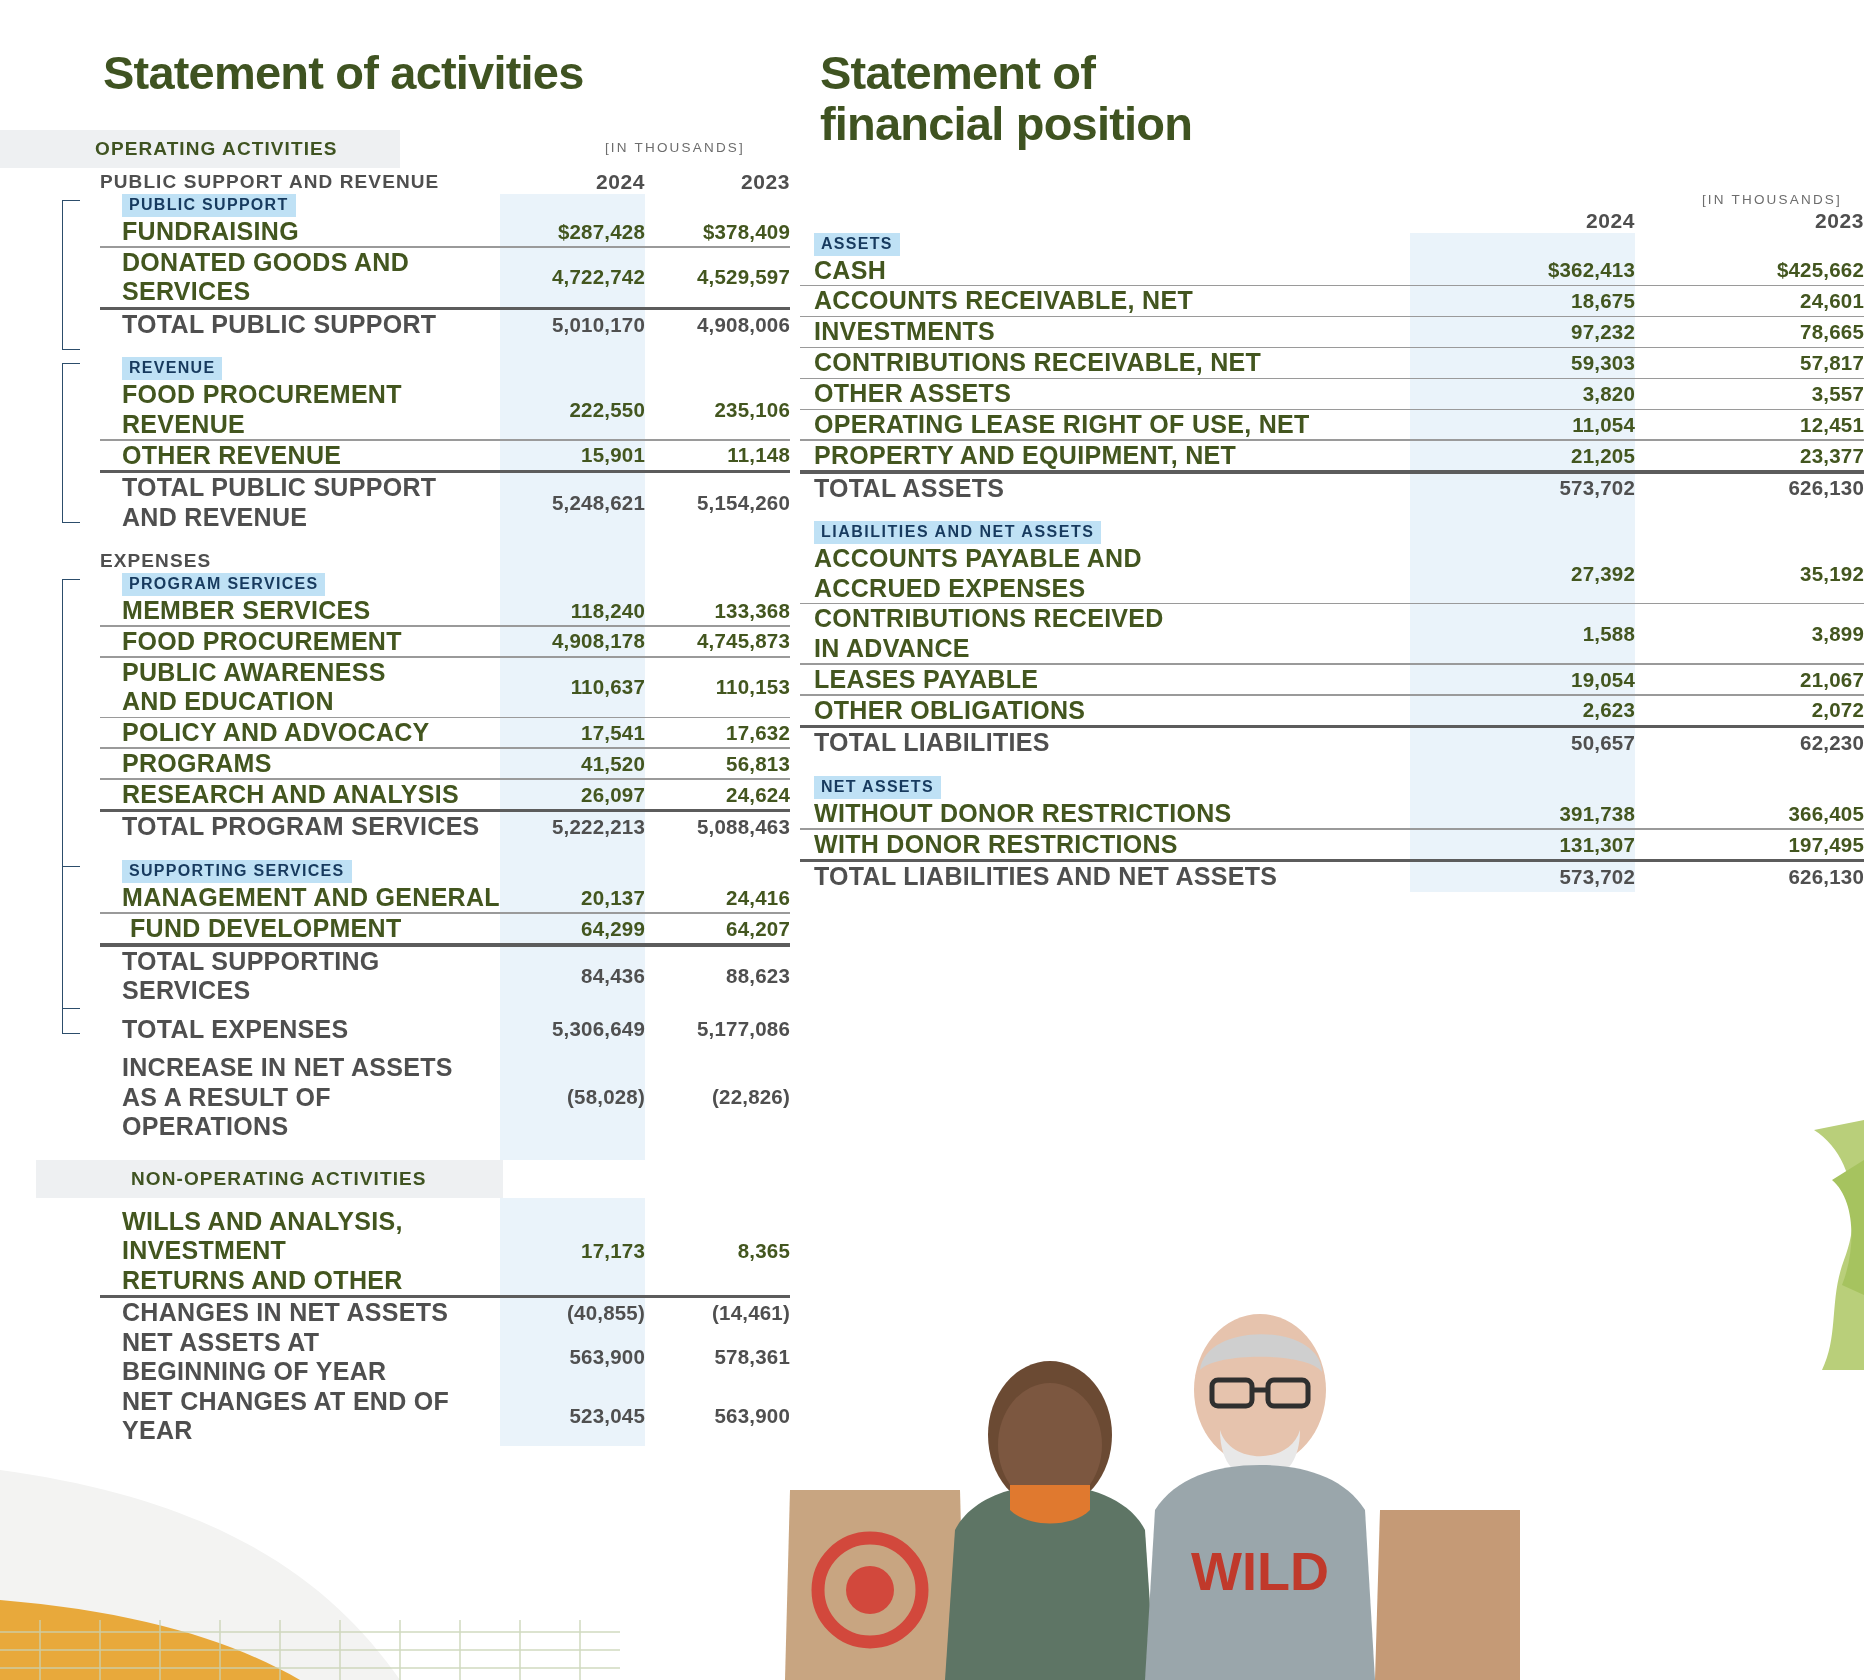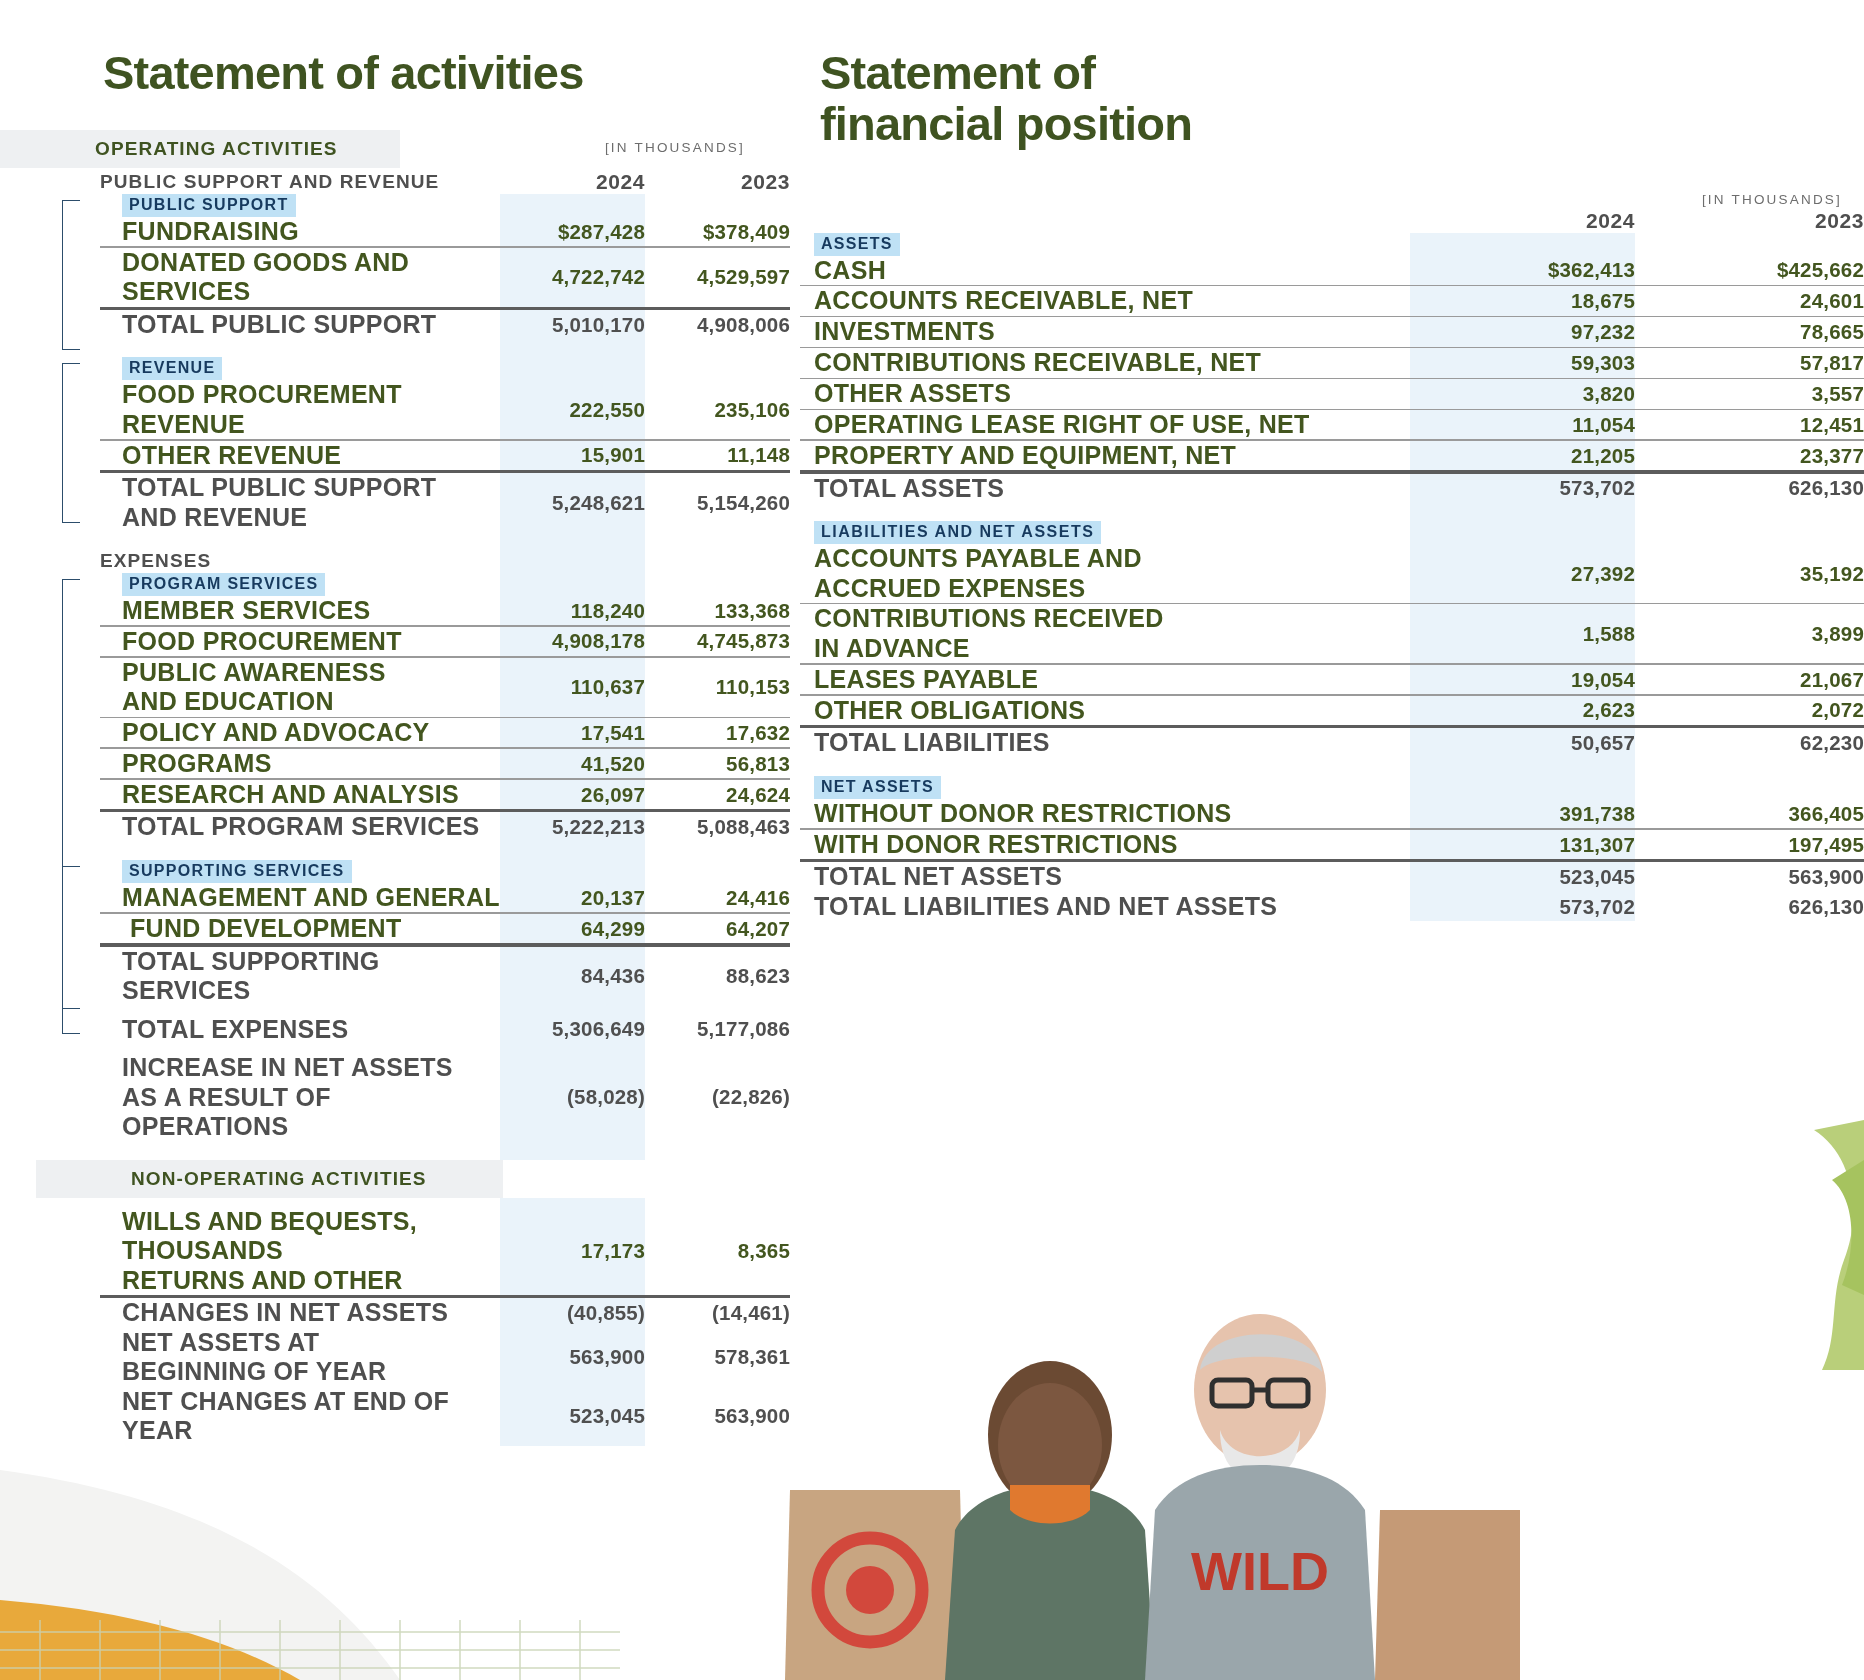--- a/index.html
+++ b/index.html
@@ -525,21 +525,21 @@
       <tbody>
           <tr class="spacer-sm">
             <td></td>
             <td></td>
             <td class="tint"></td>
             <td></td>
           </tr>
 
       <tr>
         <td></td>
-        <td class="lbl indent1" style="white-space:pre-line;">WILLS AND BEQUESTS, THOUSANDS
+        <td class="lbl indent1" style="white-space:pre-line;">WILLS AND ANALYSIS, INVESTMENT
 RETURNS AND OTHER</td>
         <td class="val tint">17,173</td>
         <td class="val">8,365</td>
       </tr>
       <tr class="rule strong">
             <td></td>
             <td colspan="3">
               <div class="ln"></div>
             </td>
           </tr>
@@ -772,25 +772,20 @@
         <td class="lbl" style="padding-left:14px;">WITH DONOR RESTRICTIONS</td>
         <td class="val tint">131,307</td>
         <td class="val">197,495</td>
       </tr>
       <tr class="rule strong">
             <td colspan="3">
               <div class="ln"></div>
             </td>
           </tr>
 
-      <tr>
-        <td class="lbl total" style="padding-left:14px;">TOTAL NET ASSETS</td>
-        <td class="val total tint">523,045</td>
-        <td class="val total">563,900</td>
-      </tr>
 
       <tr>
         <td class="lbl total" style="padding-left:14px;">TOTAL LIABILITIES AND NET ASSETS</td>
         <td class="val total tint">573,702</td>
         <td class="val total">626,130</td>
       </tr>
     </tbody>
       </table>
   </div>
 

